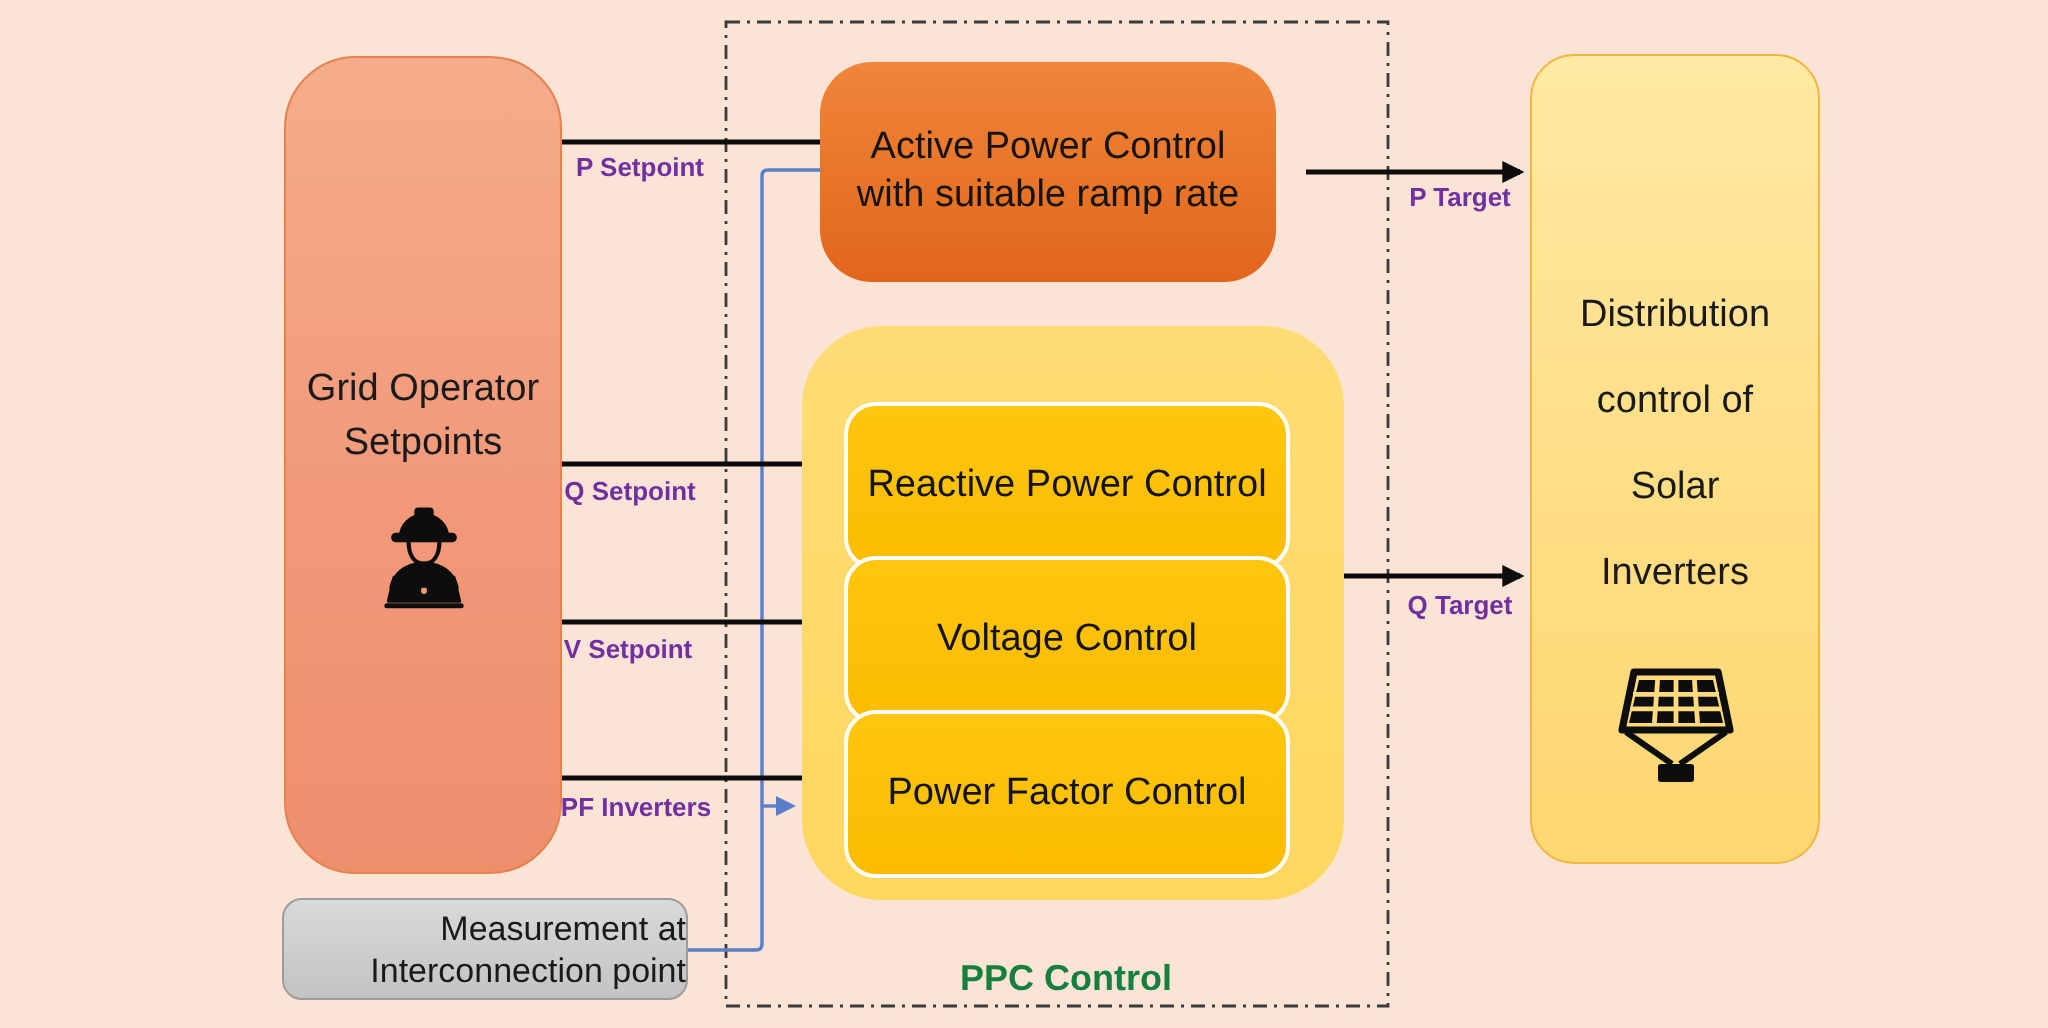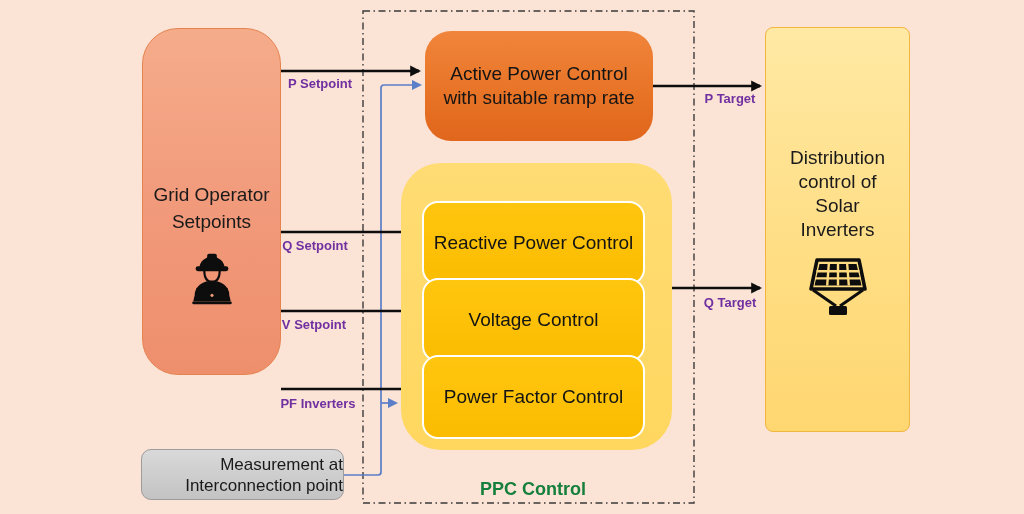--- a/index.html
+++ b/index.html
@@ -9,30 +9,30 @@
     background:#FBE3D6;
     font-family:"Liberation Sans", sans-serif;
     color:#141414;
   }
   .abs{position:absolute;}
   svg.overlay{position:absolute;left:0;top:0;width:1024px;height:514px;pointer-events:none;}
 
   
   .node{display:flex;flex-direction:column;align-items:center;text-align:center;}
   .grid-operator{
-    left:142px;top:28px;width:139px;height:347px;border-radius:36px;
+    left:142px;top:28px;width:139px;height:409px;border-radius:36px;
     background:linear-gradient(180deg,#F5AC8A 0%,#F1997A 55%,#EE8F6C 100%);
     border:1.5px solid #E5824E;
     padding-top:152px;
   }
   .grid-operator .line{font-size:19px;line-height:27px;color:#1a1a1a;}
   .grid-operator .icon-wrap{margin-top:12px;}
 
   .active-power{
-    left:425px;top:31px;width:228px;height:110px;border-radius:26px;
+    left:410px;top:31px;width:228px;height:110px;border-radius:26px;
     background:linear-gradient(180deg,#F0853B 0%,#E87427 55%,#E0661C 100%);
     justify-content:center;
   }
   .active-power .line{font-size:19px;line-height:24px;color:#141414;}
 
   .ppc-container{
     left:401px;top:163px;width:271px;height:287px;border-radius:40px;
     background:linear-gradient(180deg,#FFDC74 0%,#FFD75F 100%);
   }
   .sub-box{
@@ -40,24 +40,25 @@
     background:linear-gradient(180deg,#FFC60F 0%,#FBBC00 100%);
     border:2px solid #ffffff;
     display:flex;align-items:center;justify-content:center;
     font-size:19px;color:#141414;
   }
   .sub-reactive{top:38px;}
   .sub-voltage{top:115px;}
   .sub-pf{top:192px;}
 
   .distribution{
-    left:765px;top:27px;width:145px;height:405px;border-radius:8px;
+    left:765px;top:27px;width:145px;height:405px;border-radius:22px;
     background:linear-gradient(180deg,#FFE9A4 0%,#FFDD82 60%,#FFD771 100%);
     border:1.5px solid #F2B53E;
     padding-top:118px;
+    gap:19px;
   }
   .distribution .line{font-size:19px;line-height:24px;color:#1a1a1a;}
   .distribution .icon-wrap{margin-top:14px;}
 
   .measurement{
     left:141px;top:449px;width:203px;height:51px;border-radius:10px;
     background:linear-gradient(180deg,#D9D9D9 0%,#C3C3C3 100%);
     border:1.5px solid #9C9C9C;
     justify-content:center;
     align-items:flex-end;

